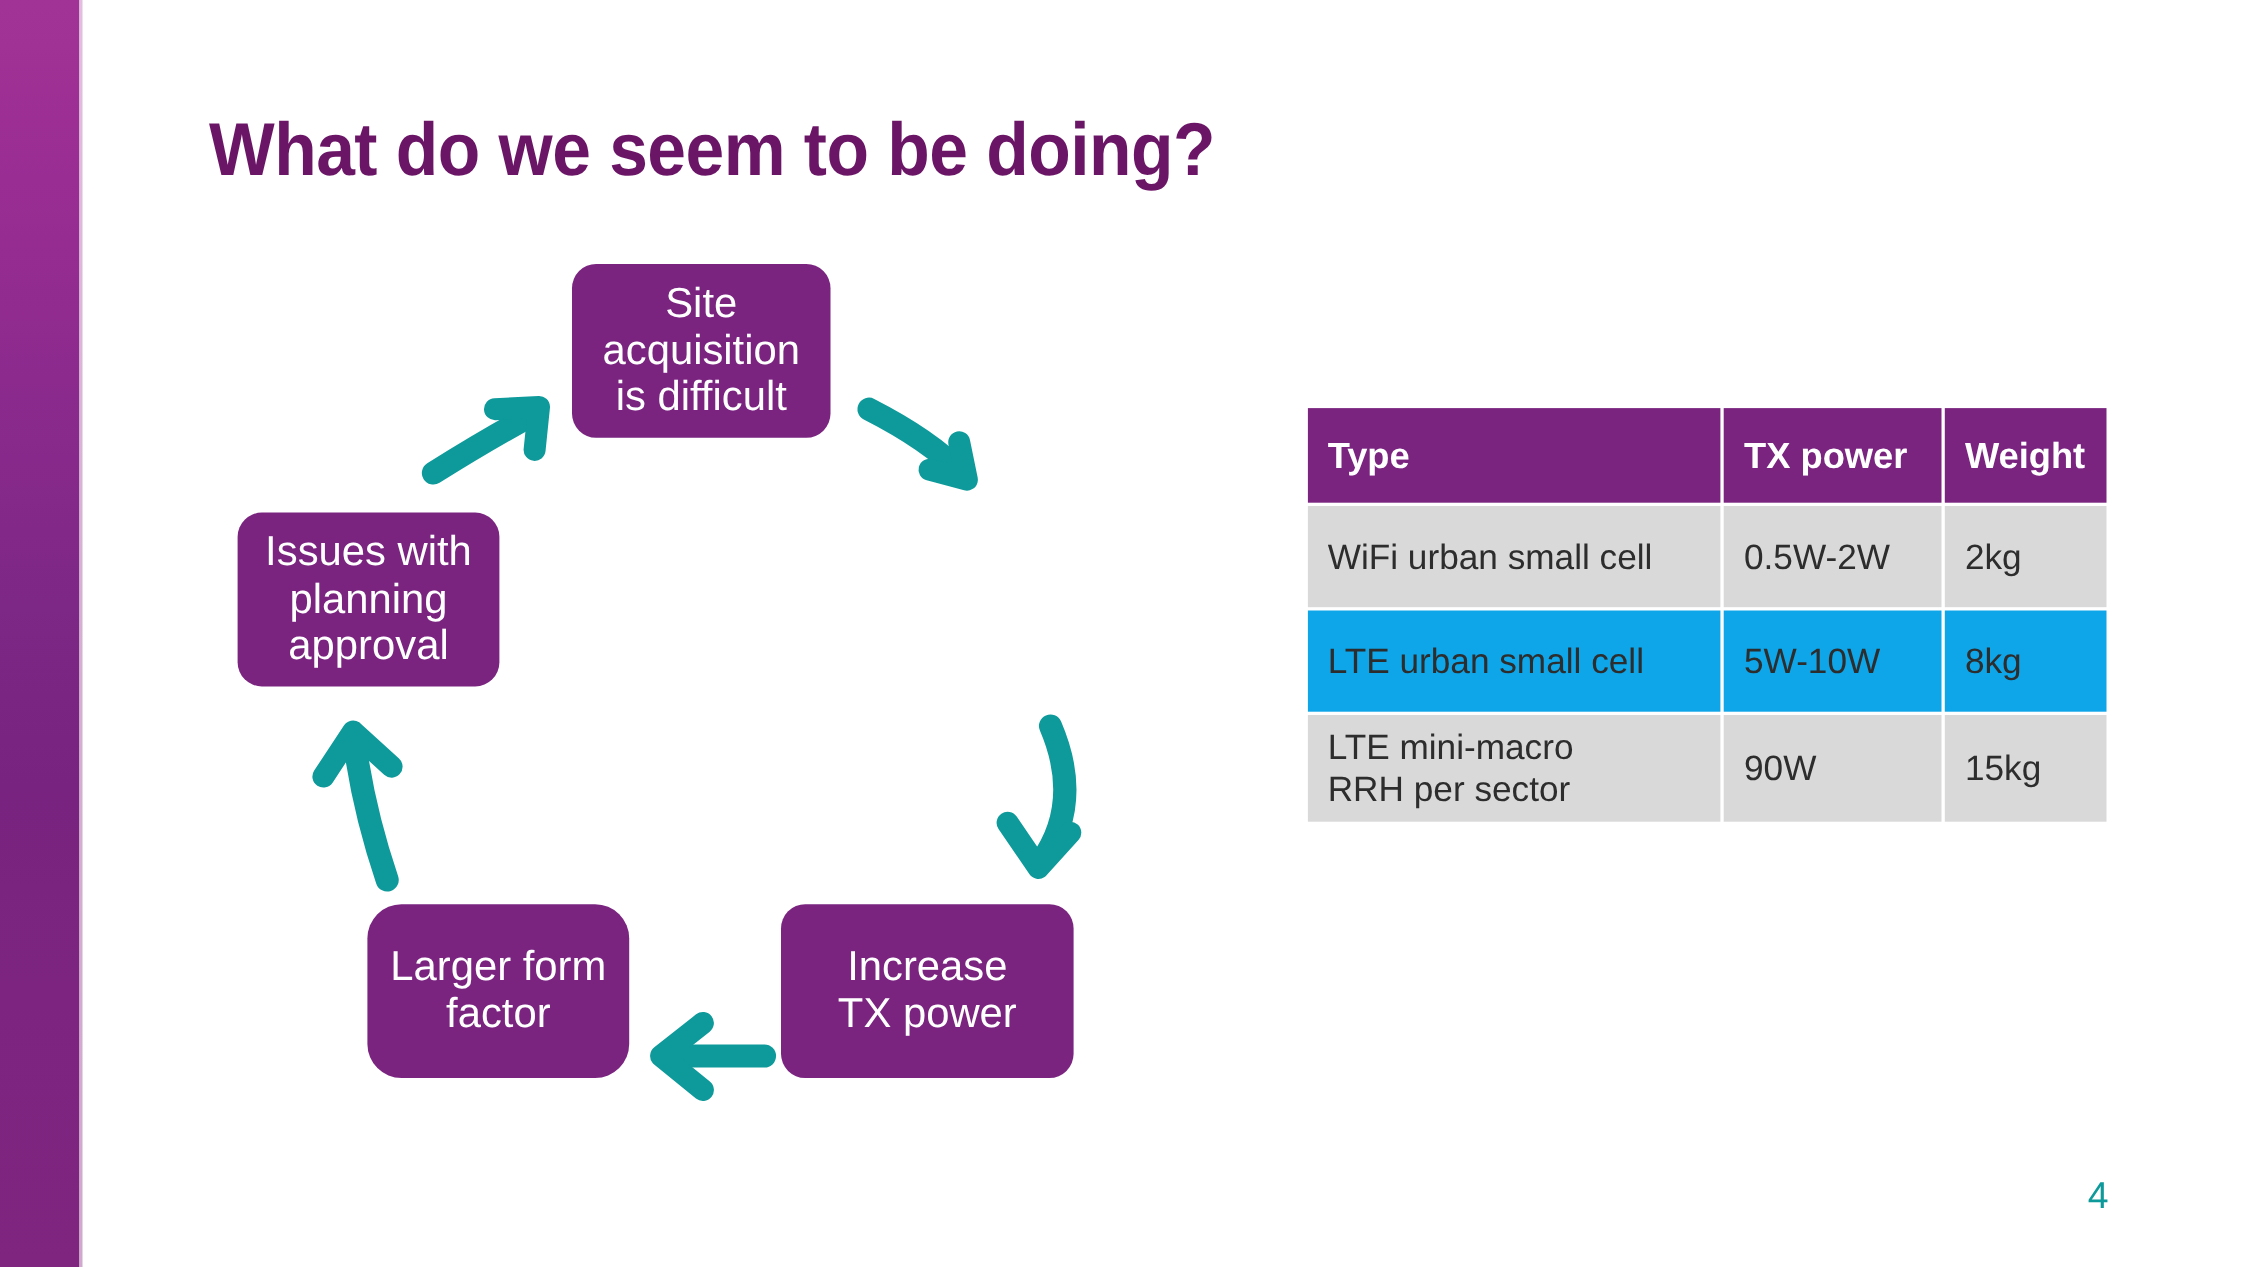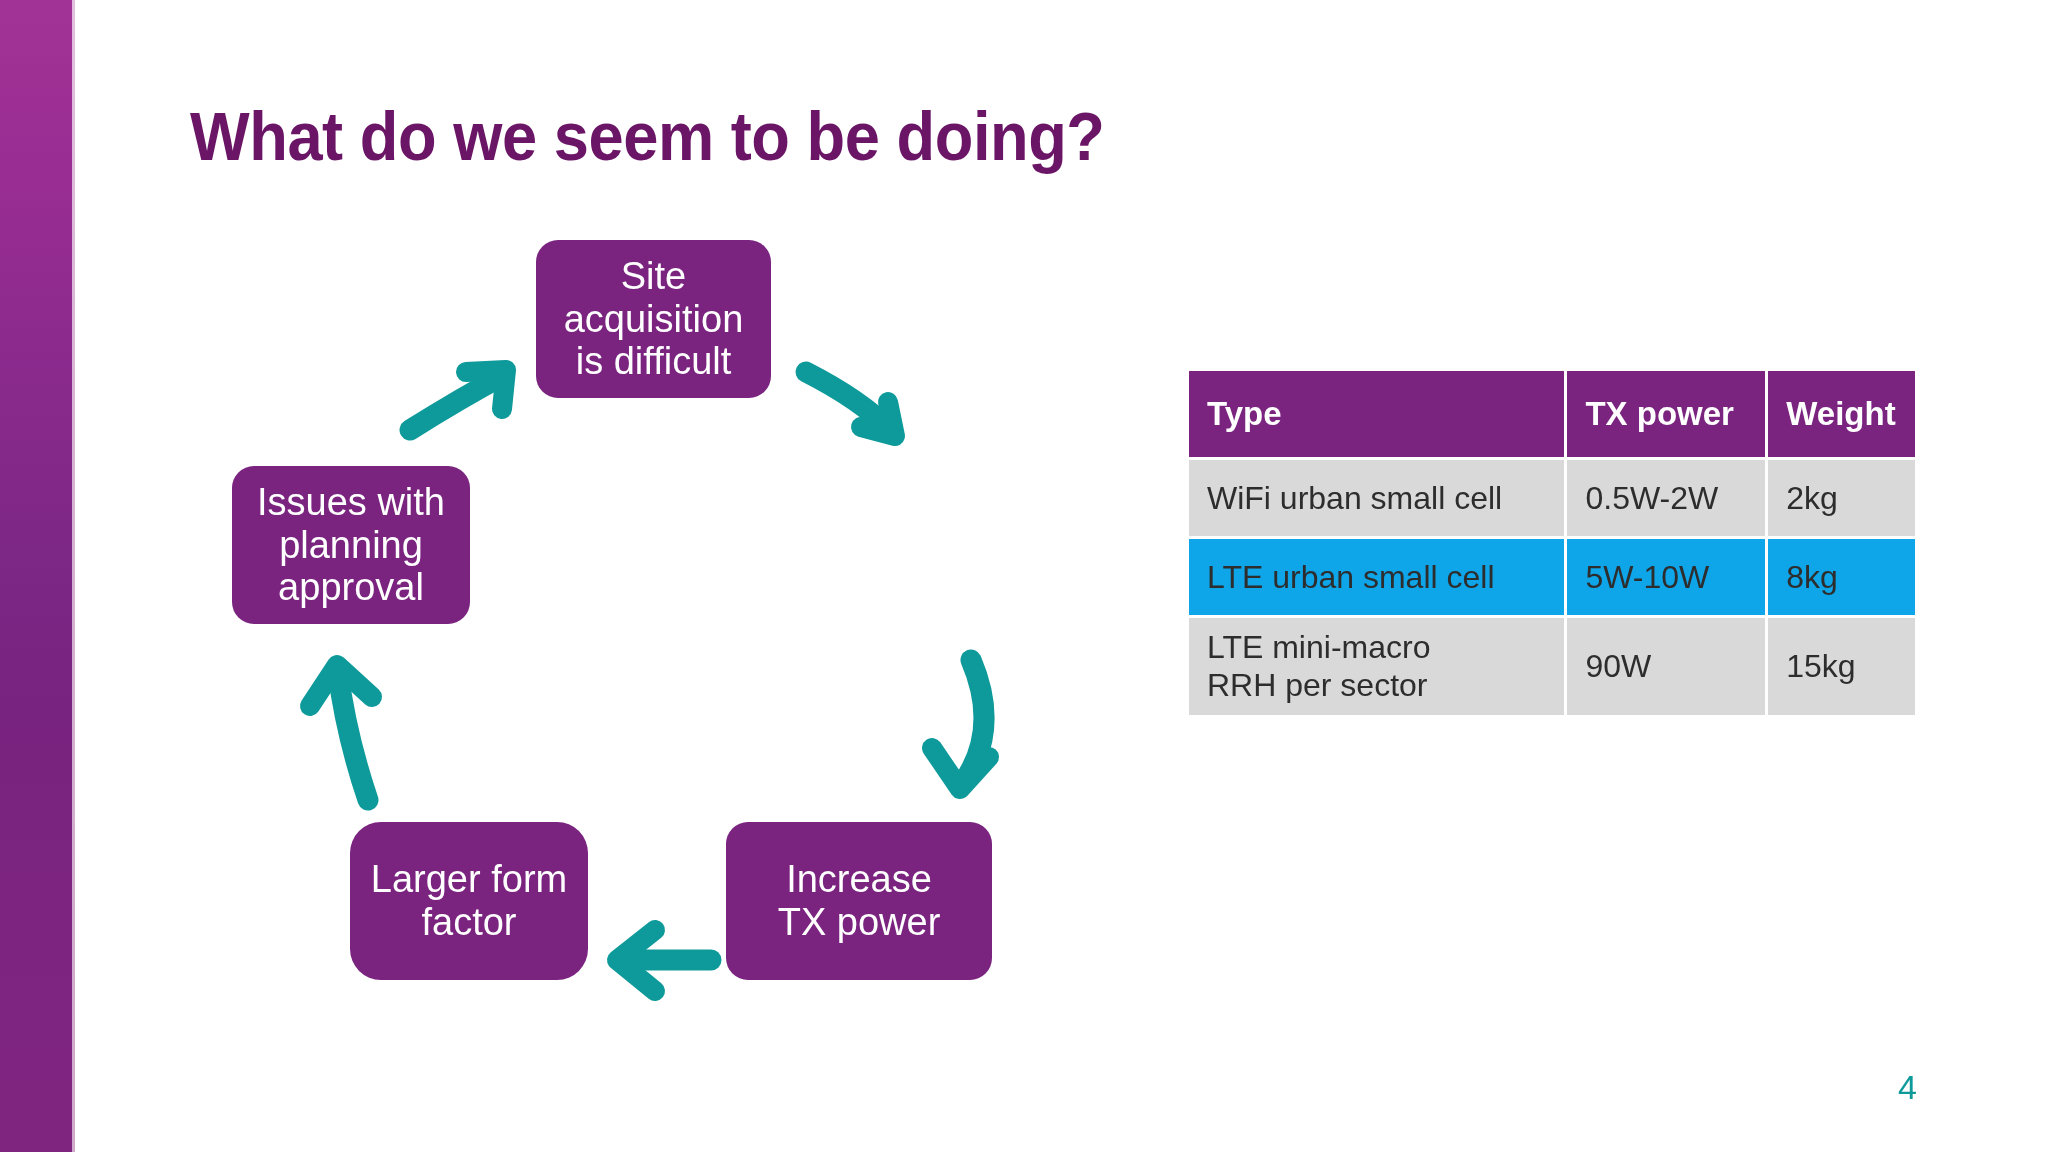--- a/index.html
+++ b/index.html
@@ -50,21 +50,21 @@
     font-size: 68px;
     font-weight: bold;
     color: #6b1566;
     letter-spacing: -0.5px;
     white-space: nowrap;
     transform: scaleX(0.93);
     transform-origin: left center;
   }
 
   
-  #flow { position: absolute; left: 16px; top: 0; width: 1150px; height: 1152px; }
+  #flow { position: absolute; left: 0; top: 0; width: 1150px; height: 1152px; }
 
   .flow-box {
     position: absolute;
     background: #7a2480;
     border-radius: 22px;
     color: #ffffff;
     display: flex;
     align-items: center;
     justify-content: center;
     text-align: center;
@@ -104,21 +104,21 @@
     vertical-align: middle;
     padding: 18px 18px;
     height: 86px;
     font-size: 33px;
   }
   #spec-table td {
     color: #2d2d2d;
     text-align: left;
     vertical-align: middle;
     padding: 10px 18px;
-    height: 76px;
+    height: 92px;
     font-weight: normal;
     line-height: 1.2;
   }
   #spec-table tr.row-odd  td { background: #d9d9d9; }
   #spec-table tr.row-even td { background: #0ea5e9; }
   .col-type   { width: 372px; }
   .col-power  { width: 196px; }
   .col-weight { width: 139px; }
 
   

